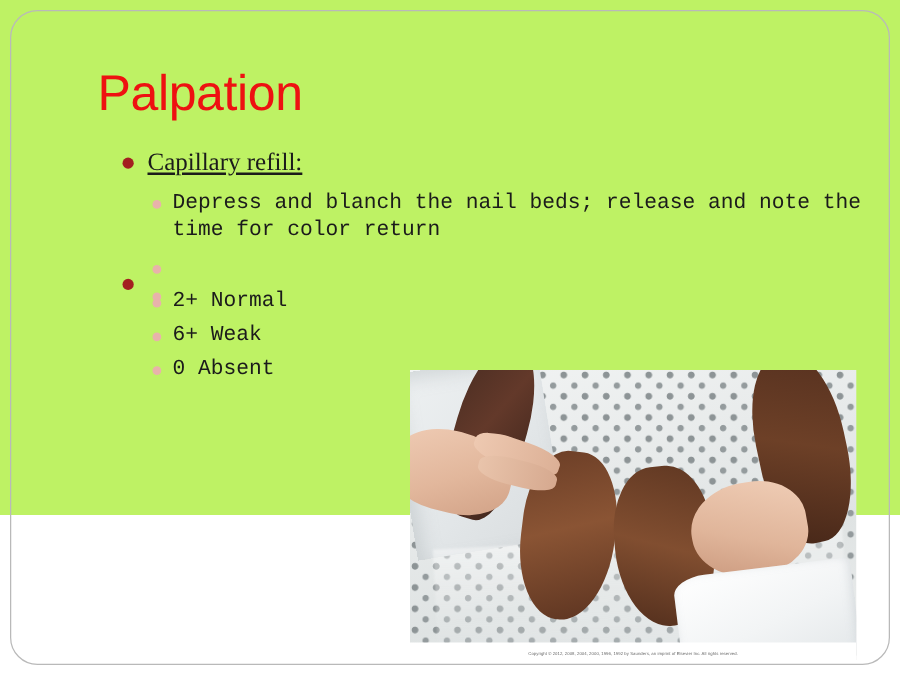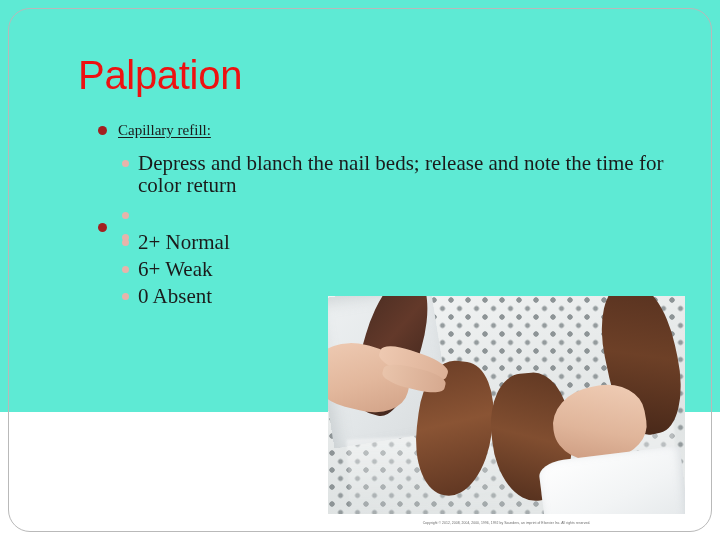--- a/index.html
+++ b/index.html
@@ -1,20 +1,20 @@
 <!DOCTYPE html>
 <html><head>
 <meta charset="utf-8">
 <style>
   html,body{margin:0;padding:0;background:#ffffff;}
   body{width:720px;height:540px;overflow:hidden;font-family:"Liberation Serif",serif;}
 
   .slide{
     position:relative;width:720px;height:412px;box-sizing:border-box;
-    background:#5eead4;
+    background:#bef264;
   }
   .slide-frame{
     position:absolute;left:8px;top:8px;width:704px;height:524px;
     border:1px solid #b9b9b9;border-radius:22px;box-sizing:border-box;
     pointer-events:none;
   }
 
   .title{
     position:absolute;left:78px;top:52px;
     font-family:"Liberation Sans",sans-serif;
@@ -24,30 +24,30 @@
 
   .body-area{position:absolute;left:94px;top:118px;width:600px;}
 
   
   .l1{position:relative;padding-left:24px;margin-bottom:2px;}
   .l1 .dot{
     position:absolute;left:4px;top:8px;width:9px;height:9px;border-radius:50%;
     background:#a32020;
   }
   .l1 .txt{
-    font-size:15px;line-height:25px;color:#1b1b1b;
+    font-size:20px;line-height:25px;color:#1b1b1b;
   }
   .l1 .u{text-decoration:underline;text-underline-offset:2px;}
 
   .l2{position:relative;padding-left:22px;margin-bottom:1px;}
   .l2 .dot{
     position:absolute;left:6px;top:8px;width:7px;height:7px;border-radius:50%;
     background:#e8b3aa;
   }
-  .l2 .txt{font-size:21px;line-height:22px;color:#1b1b1b;}
+  .l2 .txt{font-size:17px;line-height:22px;color:#1b1b1b;font-family:Liberation Mono, monospace;}
 
   .gap-a{height:9px;}
   .gap-b{height:7px;}
   .gap-c{height:10px;}
 
   .sub-block{margin-left:22px;}
   .grade-list .l2{margin-bottom:5px;}
 
   
   .photo{

